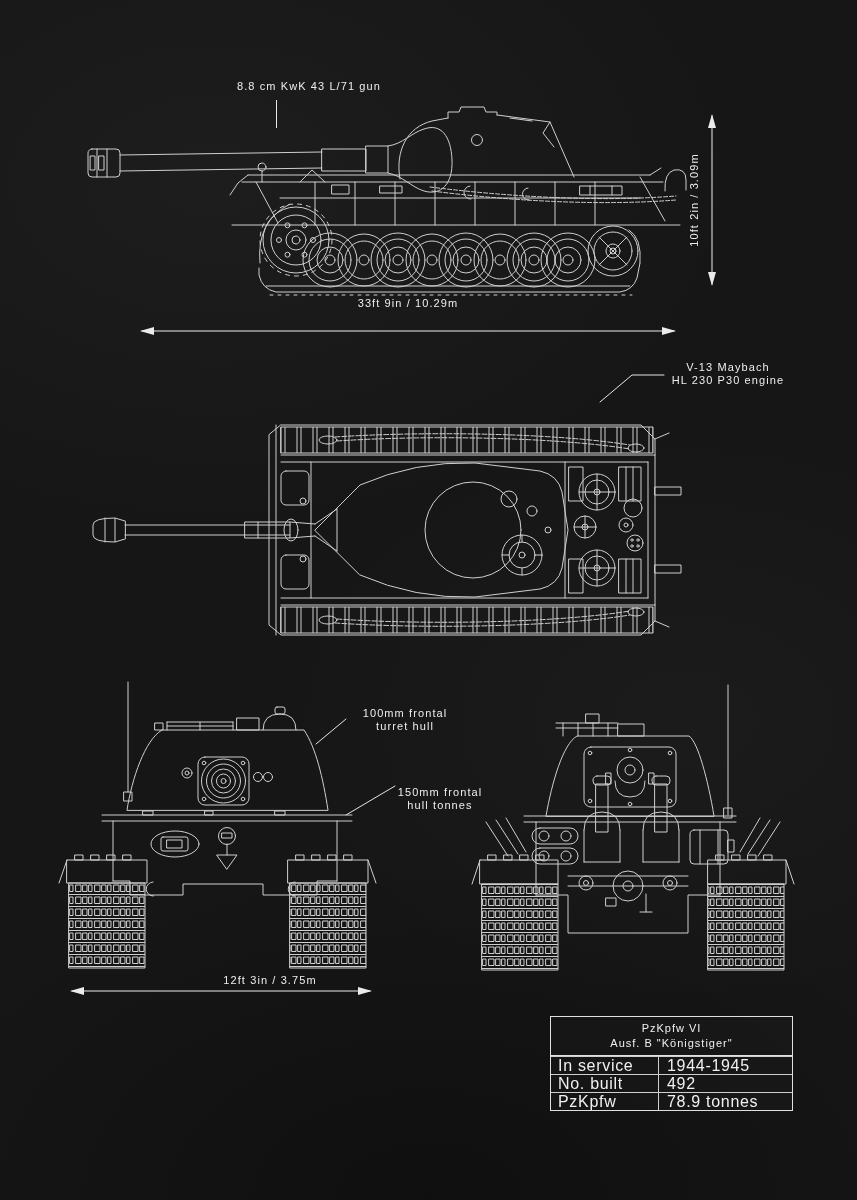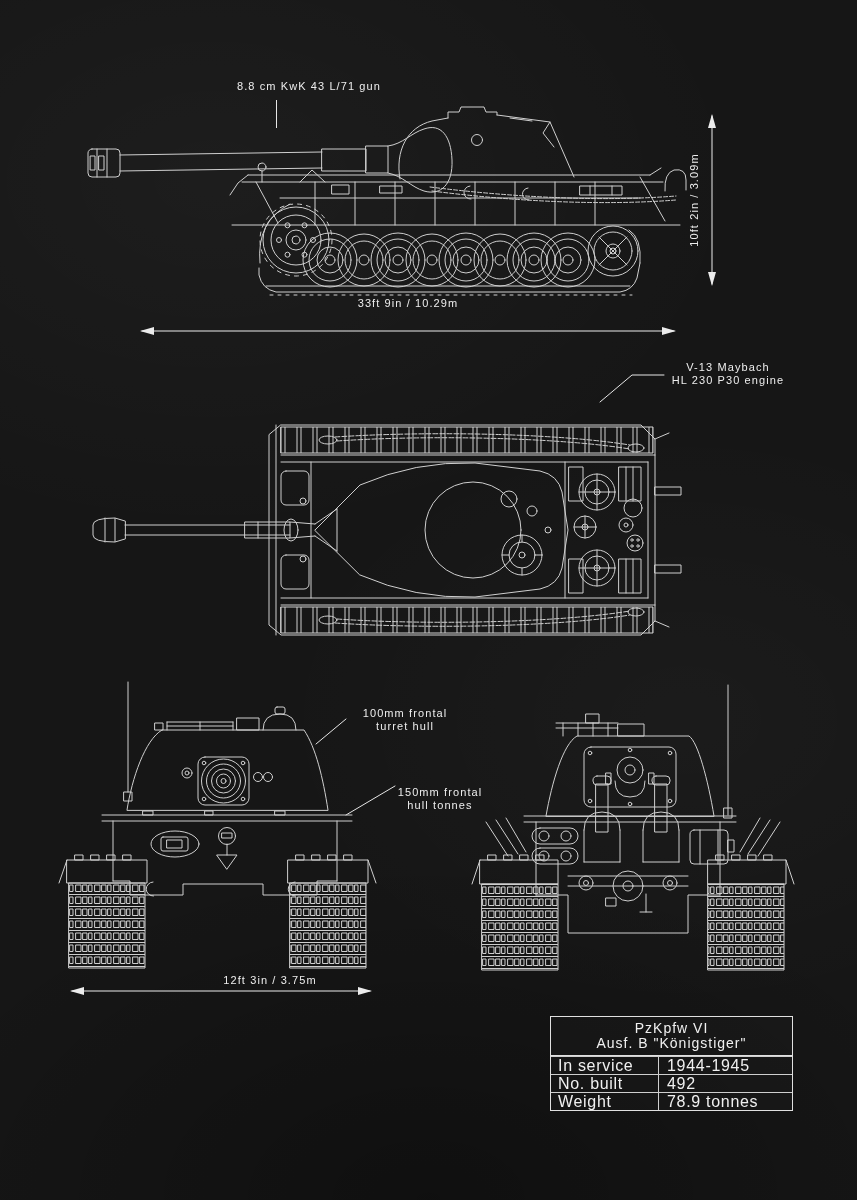--- a/index.html
+++ b/index.html
@@ -18,21 +18,21 @@
   .trkf{fill:url(#tkf) !important;}
   .trkr{fill:url(#tkr) !important;}
   .trkt{fill:url(#tkt) !important;}
   .lbl{position:absolute;font-size:11px;letter-spacing:1.1px;color:#ededed;white-space:nowrap;
        text-align:center;transform:translateX(-50%);line-height:12.5px;}
   .lbl-rot{position:absolute;font-size:11px;letter-spacing:1.1px;color:#ededed;white-space:nowrap;
        transform:translate(-50%,-50%) rotate(-90deg);}
   .leader-v{position:absolute;width:1px;background:#e6e6e6;}
   .spec{position:absolute;left:550px;top:1016px;width:241px;border:1.5px solid #e0e0e0;
         background:rgba(255,255,255,0.015);}
-  .spec-head{border-bottom:1.5px solid #e0e0e0;text-align:center;font-size:14px;
+  .spec-head{border-bottom:1.5px solid #e0e0e0;text-align:center;font-size:11px;
         letter-spacing:1px;padding:4px 0 4px;line-height:15px;}
   .spec-row{display:flex;border-top:1px solid #cfcfcf;height:17px;font-size:16px;
         letter-spacing:.7px;align-items:center;}
   .spec-row:first-of-type{border-top:none;}
   .spec-label{width:100px;padding-left:7px;border-right:1px solid #cfcfcf;height:100%;
         display:flex;align-items:center;}
   .spec-value{padding-left:8px;}
 </style>
 </head>
 <body>
@@ -488,18 +488,18 @@
     </div>
     <div class="spec-row">
       <div class="spec-label">In service</div>
       <div class="spec-value">1944-1945</div>
     </div>
     <div class="spec-row">
       <div class="spec-label">No. built</div>
       <div class="spec-value">492</div>
     </div>
     <div class="spec-row">
-      <div class="spec-label">Weight</div>
+      <div class="spec-label">PzKpfw</div>
       <div class="spec-value">78.9 tonnes</div>
     </div>
   </div>
 
 </div>
 
 </body></html>

